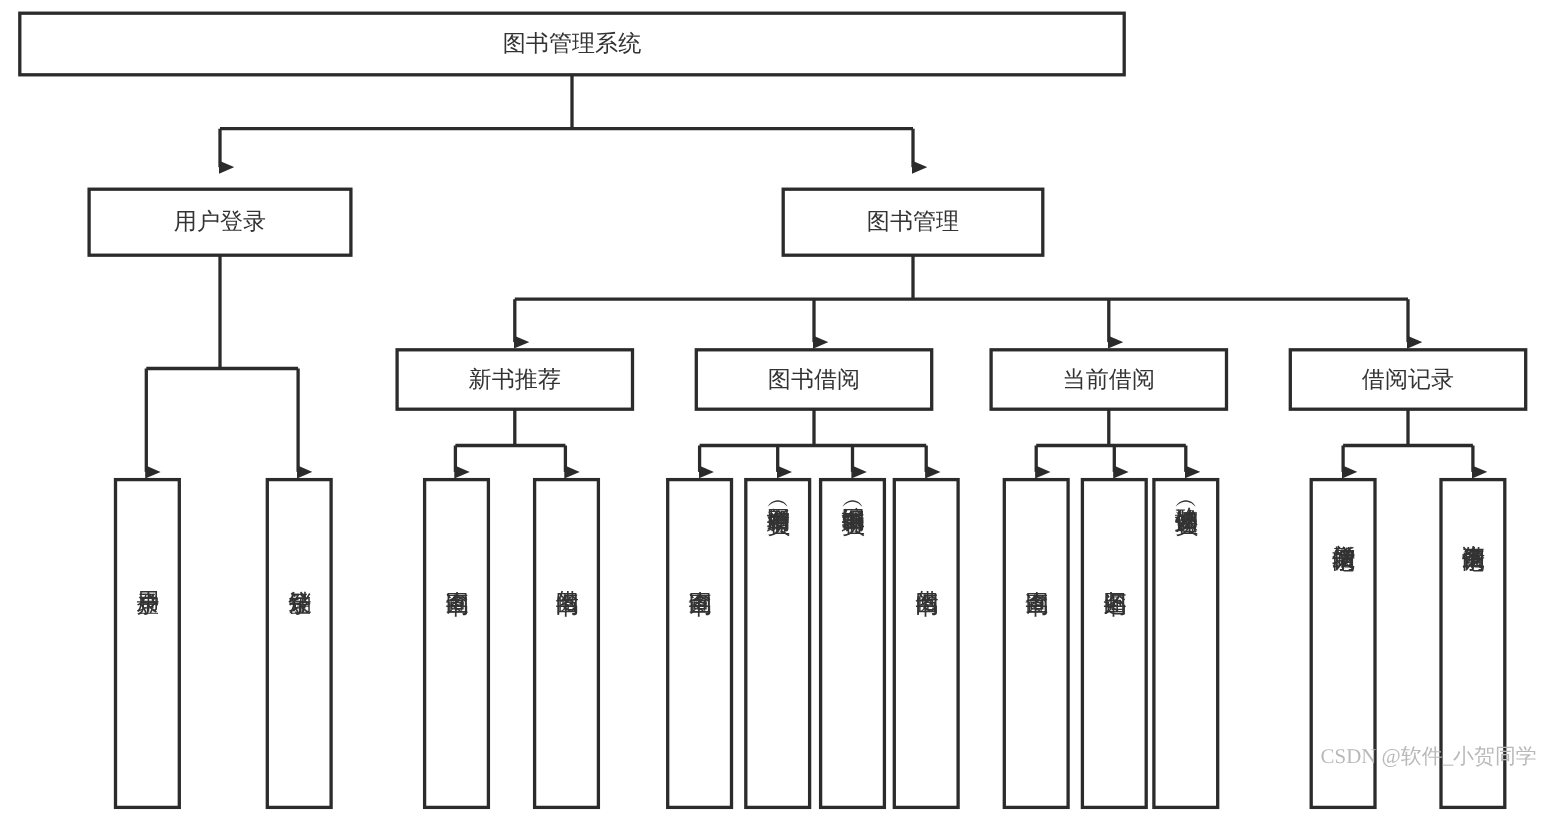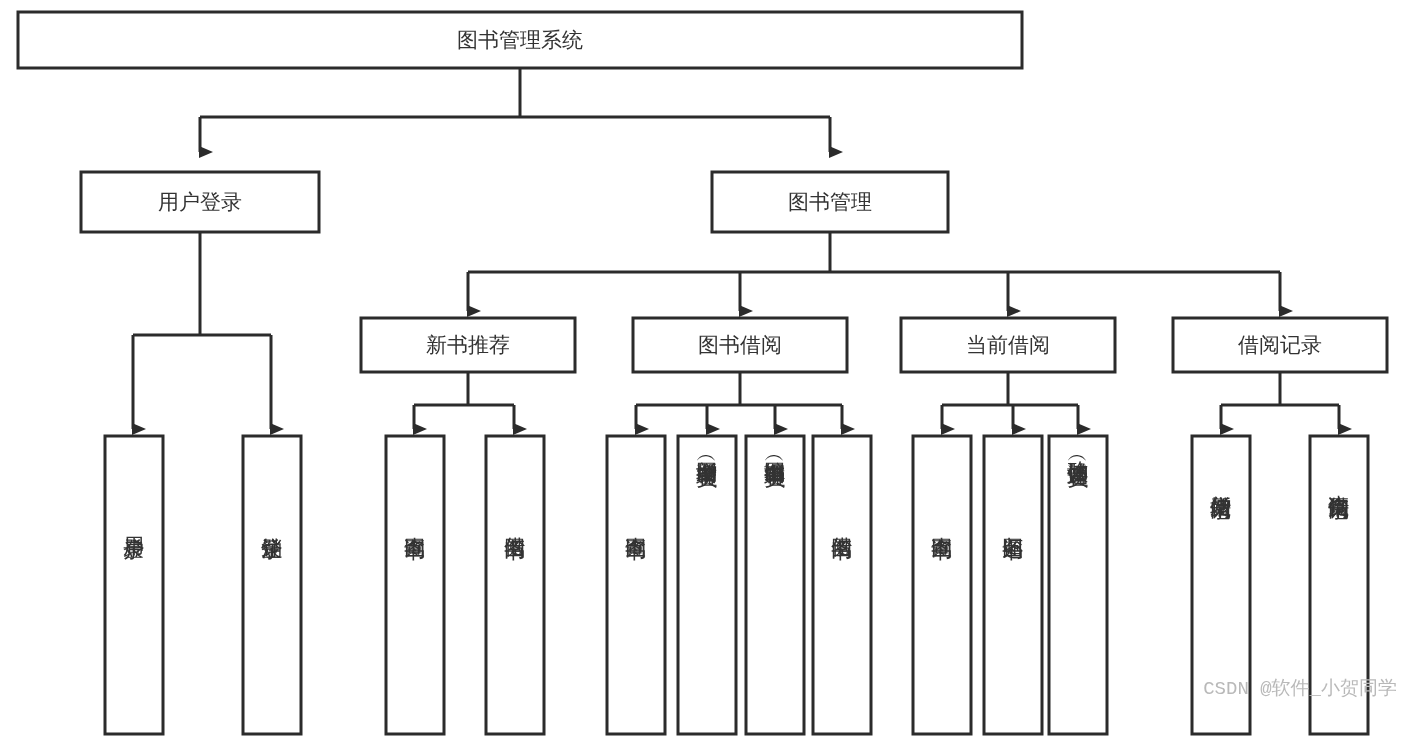--- a/index.html
+++ b/index.html
@@ -19,21 +19,21 @@
   .vert-label{
     font-family:"Liberation Sans","DejaVu Sans",sans-serif;
     font-size:21px;color:#333333;line-height:1.02;
     writing-mode:vertical-rl;text-orientation:upright;
     position:absolute;text-align:left;white-space:nowrap;
     letter-spacing:1px;
   }
   .vert-wrap{position:absolute;display:flex;align-items:flex-start;justify-content:center;}
   .watermark{
     position:absolute;right:8px;bottom:4px;
-    font-family:Liberation Mono, monospace;
+    font-family:Liberation Serif, serif;
     font-size:19px;color:#b9b9b9;white-space:nowrap;text-align:center;
   }
 </style>
 </head>
 <body>
 
 <div id="stage">
 
   <svg id="diagram" viewBox="0 0 1405 747">
     <defs>

